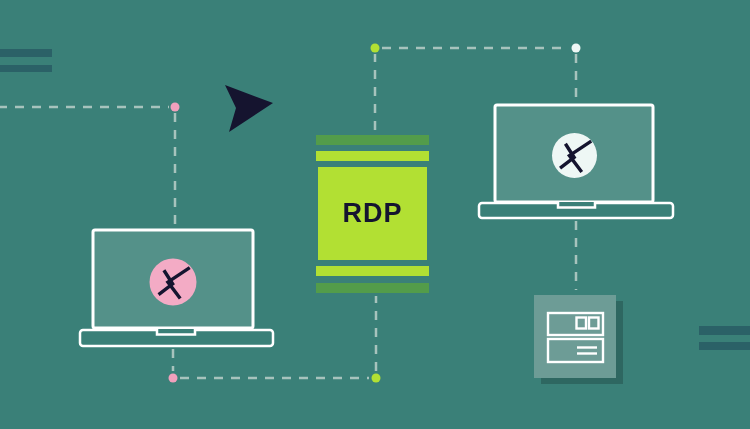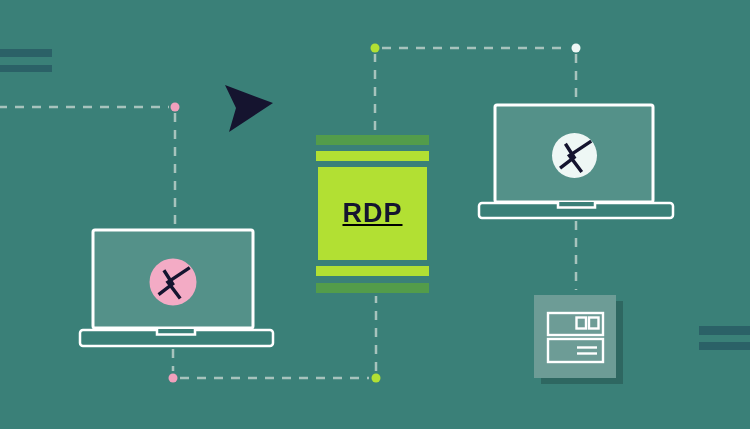--- a/index.html
+++ b/index.html
@@ -35,21 +35,21 @@
   .stripe{position:absolute;left:316px;width:113px;height:10px;}
   .stripe-green{background:var(--c-green,#539C4A);}
   .stripe-lime{background:var(--c-lime,#B2E033);}
   .stripe-1{top:135px;}
   .stripe-2{top:151px;}
   .stripe-3{top:266px;}
   .stripe-4{top:283px;}
   .rdp-square{
     position:absolute;left:318px;top:167px;width:109px;height:93px;
     background:var(--c-lime,#B2E033);
-    display:flex;align-items:center;justify-content:center;text-decoration:underline;
+    display:flex;align-items:center;justify-content:center;
   }
   .rdp-label{
     color:var(--c-navy,#15142F);
     font-size:27px;font-weight:bold;letter-spacing:1px;
   }
 
   .tile-shadow{fill:var(--c-tile_shadow,#2E6761);}
   .tile{fill:var(--c-tile_fill,#6D9C96);}
   .srv-stroke{fill:none;stroke:var(--c-white,#fff);stroke-width:2.4;stroke-linecap:butt;}
 </style>

